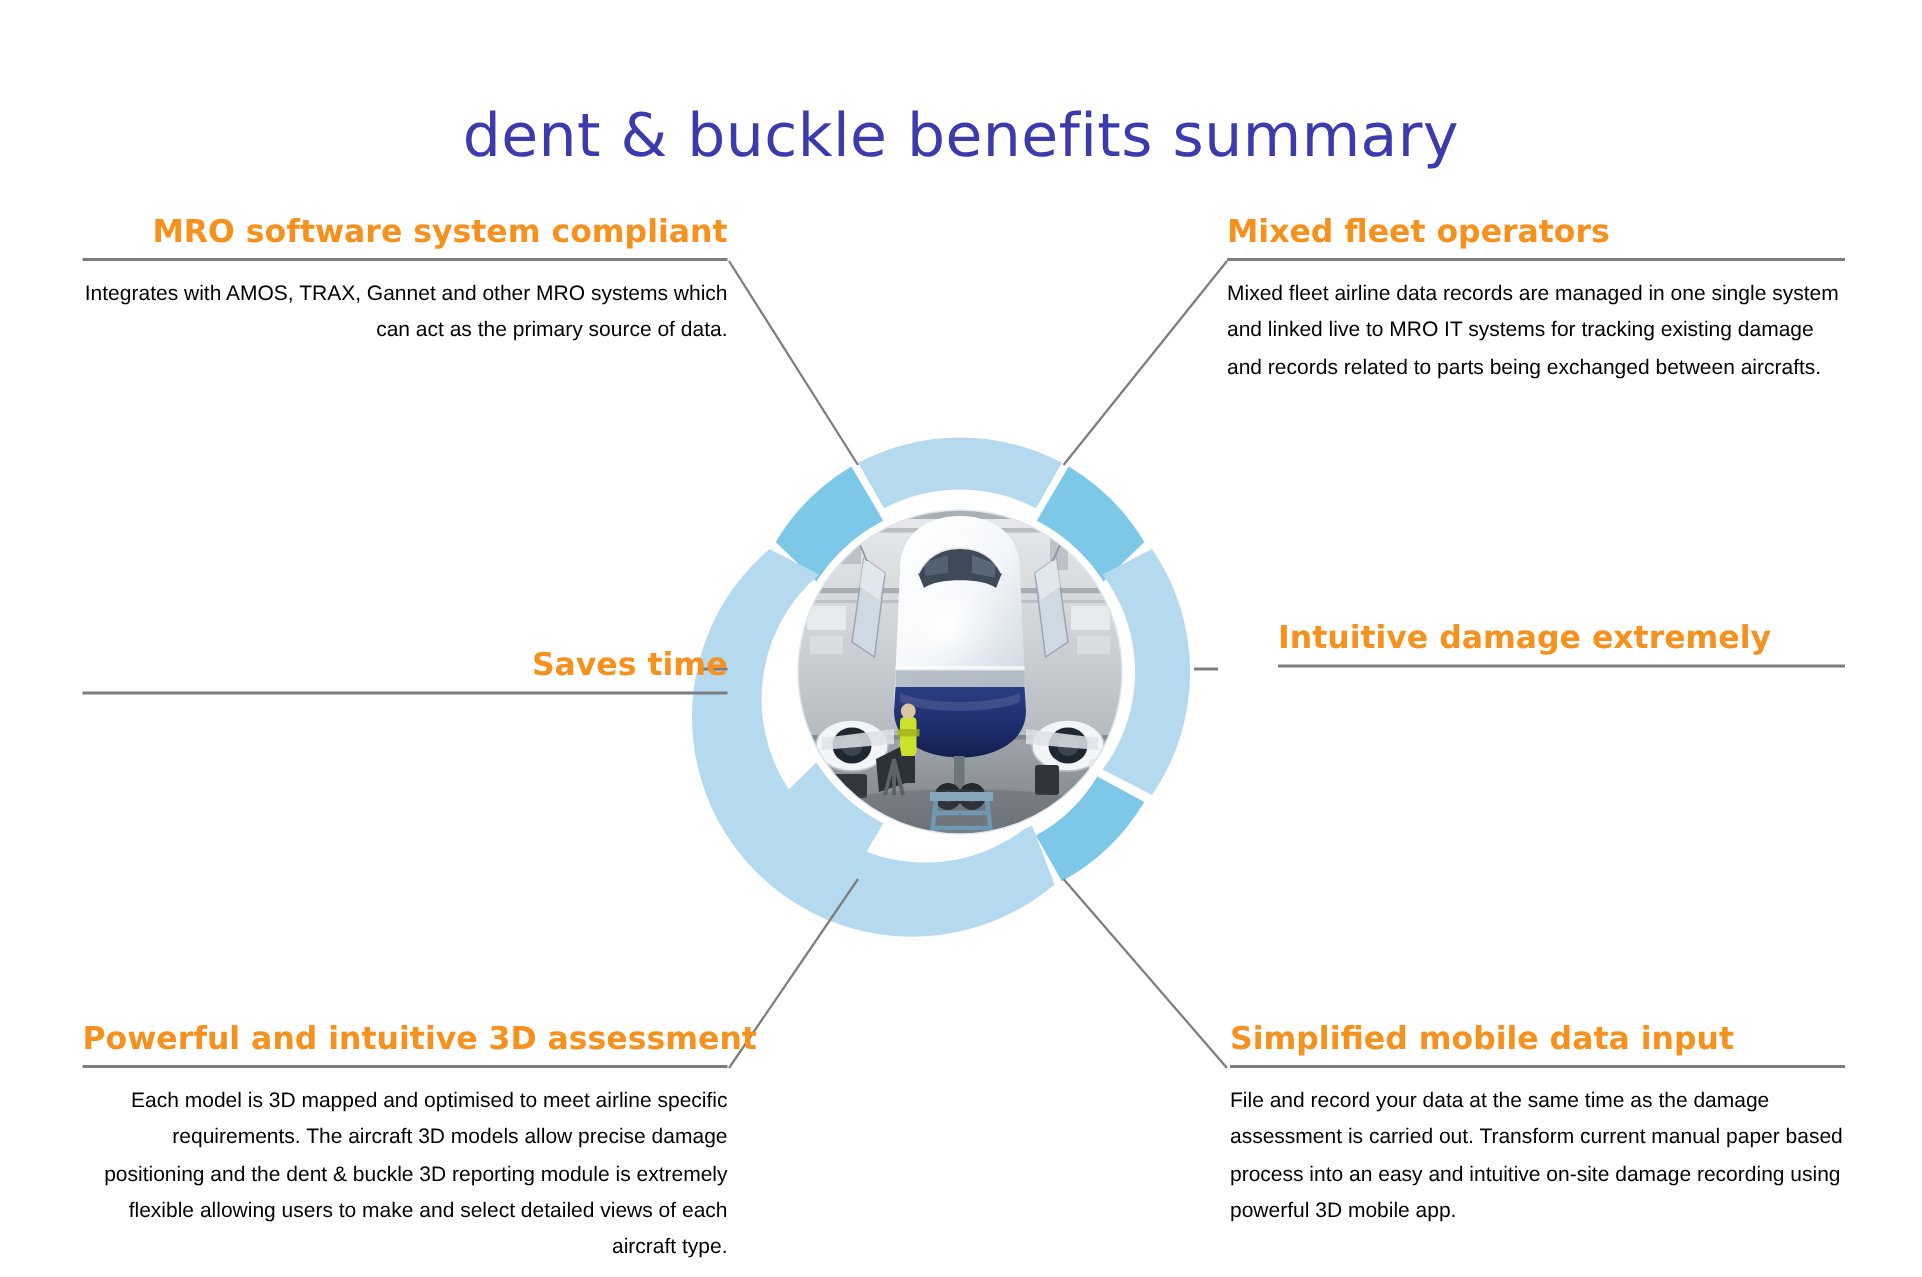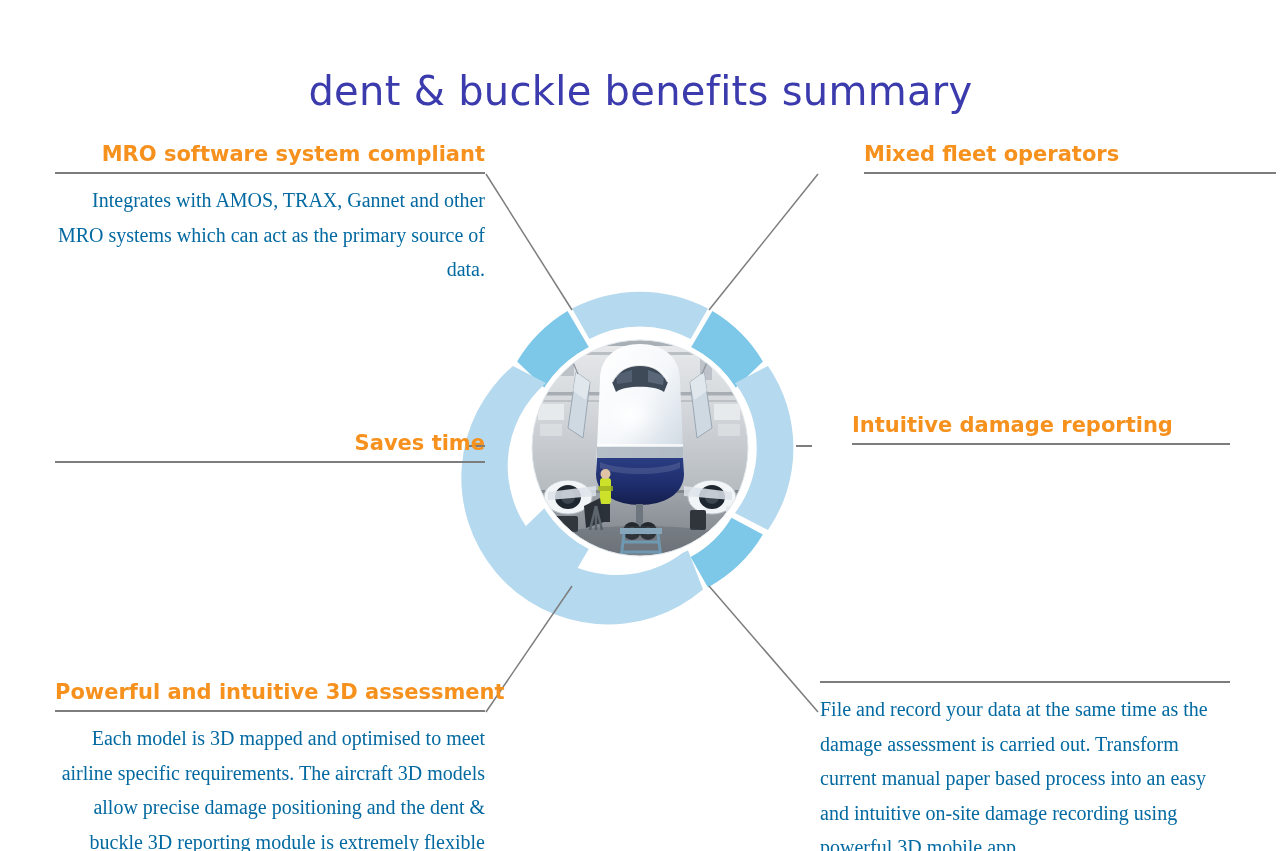--- a/index.html
+++ b/index.html
@@ -54,35 +54,35 @@
     line-height: 1.1;
     white-space: nowrap;
     padding-bottom: 6px;
   }
   .benefit .rule {
     height: 2px;
     background: #7d7d7d;
     width: 100%;
   }
   .benefit .body {
-    font-family: Liberation Serif, serif;
-    font-size: 20px;
+    font-family: Liberation Sans, sans-serif;
+    font-size: 14px;
     line-height: 1.73;
-    color: #0369a1;
+    color: #000000;
     padding-top: 9px;
   }
 
   .align-right { text-align: right; }
   .align-left  { text-align: left;  }
 
   
   #b-mro        { left: 55px;  top: 143px; width: 430px; }
   #b-saves      { left: 55px;  top: 432px; width: 430px; }
   #b-powerful   { left: 55px;  top: 681px; width: 430px; }
-  #b-mixed      { left: 818px; top: 143px; width: 412px; margin-left: 46px; }
+  #b-mixed      { left: 818px; top: 143px; width: 412px; }
   #b-intuitive  { left: 852px; top: 414px; width: 378px; }
   #b-mobile     { left: 820px; top: 681px; width: 410px; }
 
   #b-saves .body     { padding-left: 10px; }
   #b-powerful .body  { padding-left: 0px; }
 </style>
 </head>
 <body>
 
 <div id="page-title">dent &amp; buckle benefits summary</div>
@@ -282,34 +282,36 @@
 
 <div class="benefit align-right" id="b-mro">
   <div class="head">MRO software system compliant</div>
   <div class="rule"></div>
   <div class="body">Integrates with AMOS, TRAX, Gannet and other MRO systems which can act as the primary source of data.</div>
 </div>
 
 <div class="benefit align-left" id="b-mixed">
   <div class="head">Mixed fleet operators</div>
   <div class="rule"></div>
+  <div class="body">Mixed fleet airline data records are managed in one single system and linked live to MRO IT systems for tracking existing damage and records related to parts being exchanged between aircrafts.</div>
 </div>
 
 <div class="benefit align-right" id="b-saves">
   <div class="head">Saves time</div>
   <div class="rule"></div>
 </div>
 
 <div class="benefit align-left" id="b-intuitive">
-  <div class="head">Intuitive damage reporting</div>
+  <div class="head">Intuitive damage extremely</div>
   <div class="rule"></div>
 </div>
 
 <div class="benefit align-right" id="b-powerful">
   <div class="head">Powerful and intuitive 3D assessment</div>
   <div class="rule"></div>
   <div class="body">Each model is 3D mapped and optimised to meet airline specific requirements. The aircraft 3D models allow precise damage positioning and the dent &amp; buckle 3D reporting module is extremely flexible allowing users to make and select detailed views of each aircraft type.</div>
 </div>
 
 <div class="benefit align-left" id="b-mobile">
+  <div class="head">Simplified mobile data input</div>
   <div class="rule"></div>
   <div class="body">File and record your data at the same time as the damage assessment is carried out. Transform current manual paper based process into an easy and intuitive on-site damage recording using powerful 3D mobile app.</div>
 </div>
 
 </body></html>

